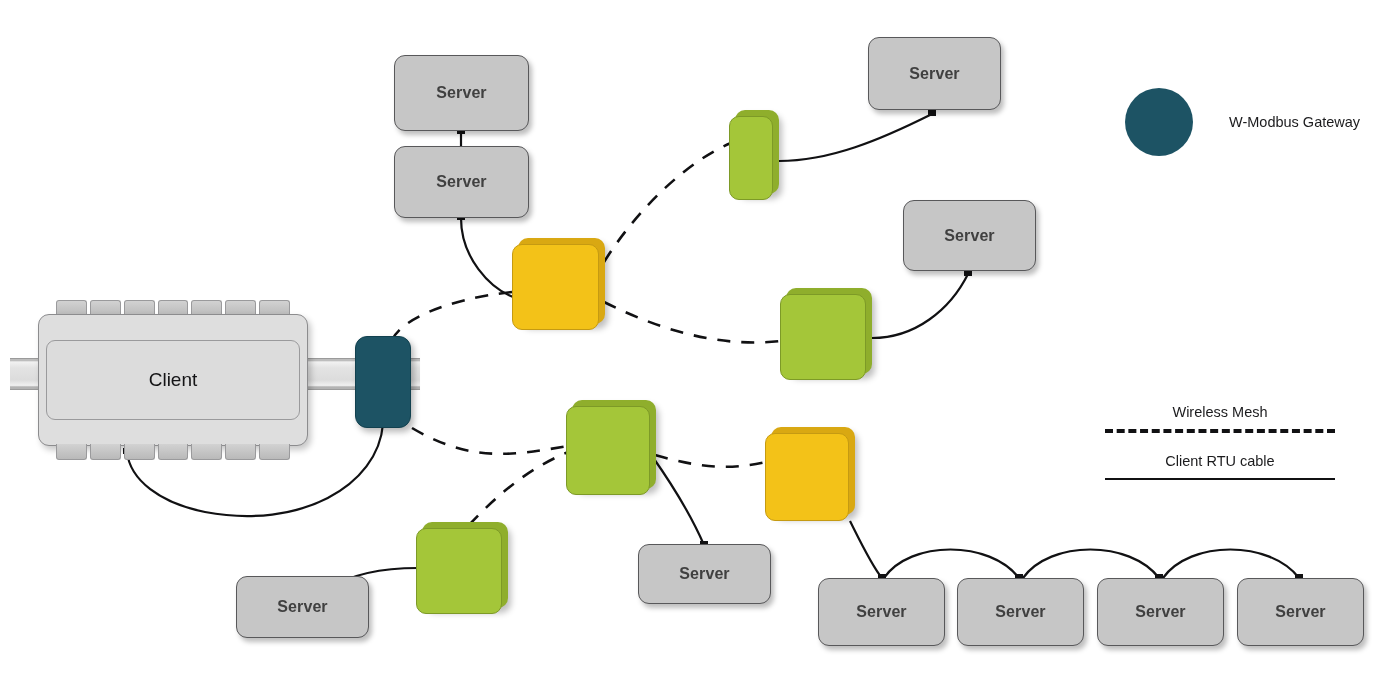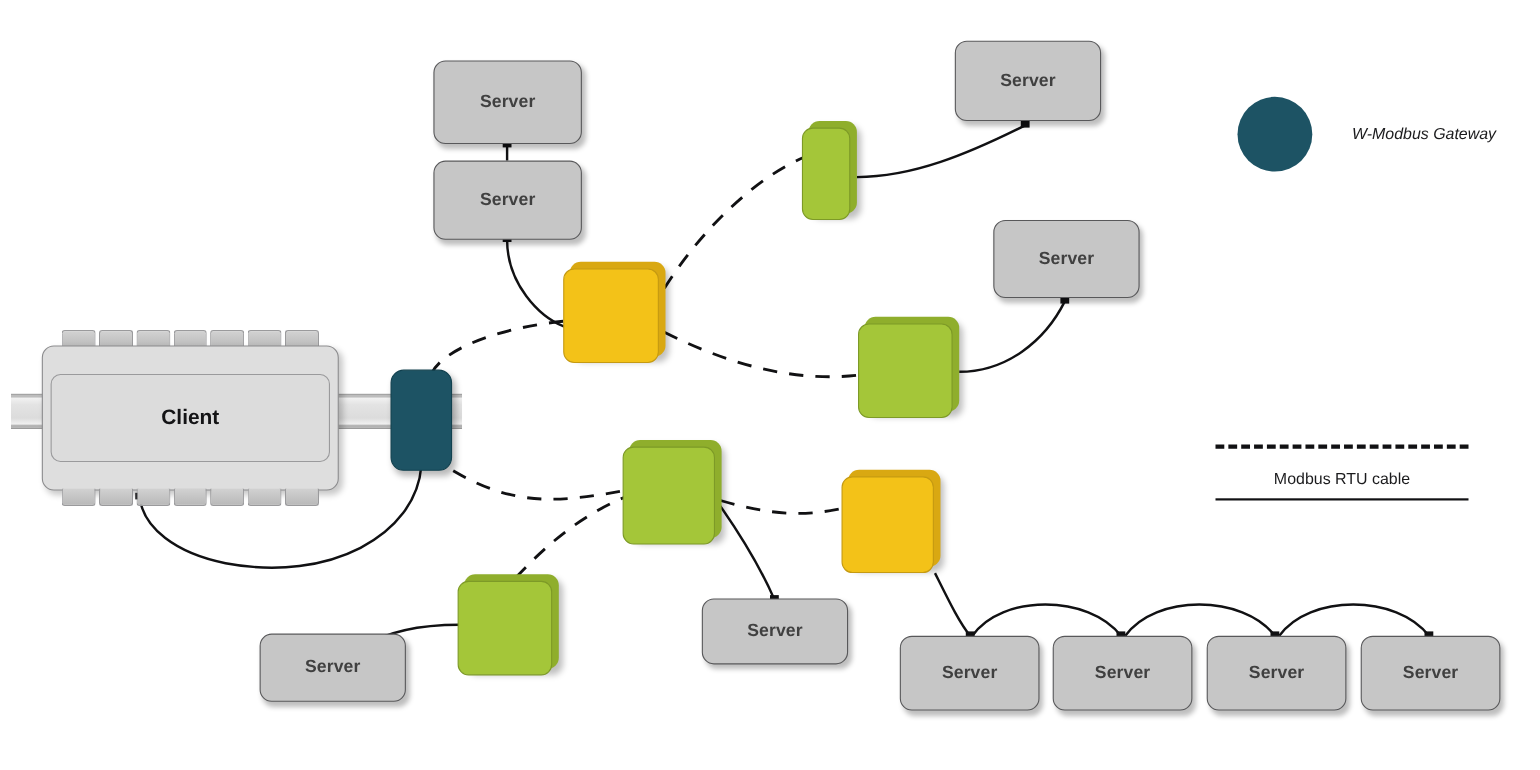--- a/index.html
+++ b/index.html
@@ -137,21 +137,21 @@
     background: #dcdcdc;
     border: 1.2px solid #9a9a9c;
     border-radius: 9px;
     box-sizing: border-box;
     display: flex;
     align-items: center;
     justify-content: center;
   }
   #client-label {
     font-size: 19px;
-    font-weight: 700;
+    font-weight: 400;
     color: #141416;
     user-select: none;
   }
   .terminal-strip {
     position: absolute;
     left: 18px;
     width: calc(100% - 36px);
     height: 16px;
     display: flex;
     gap: 3px;
@@ -187,21 +187,20 @@
     border-radius: 50%;
   }
   .legend-text {
     position: absolute;
     left: 104px;
     top: 26px;
     font-size: 14.5px;
     color: #1b1b1d;
     white-space: nowrap;
     user-select: none;
-    font-style: italic;
   }
   #legend-lines {
     position: absolute;
     left: 1105px;
     top: 404px;
     width: 230px;
   }
   .legend-line-row {
     position: relative;
     margin-bottom: 20px;
@@ -393,22 +392,23 @@
 
     <div id="legend">
       <div class="legend-row">
         <div class="legend-swatch" style="background:#1d5364;"></div>
         <div class="legend-text">W-Modbus Gateway</div>
       </div>
     </div>
 
     <div id="legend-lines">
       <div class="legend-line-row">
+        <div class="legend-line-caption">Wireless Mesh</div>
         <div class="legend-rule-dashed"></div>
       </div>
       <div class="legend-line-row">
-        <div class="legend-line-caption">Modbus RTU cable</div>
+        <div class="legend-line-caption">Client RTU cable</div>
         <div class="legend-rule-solid"></div>
       </div>
     </div>
 
   </div>
 </div>
 
 </body></html>

